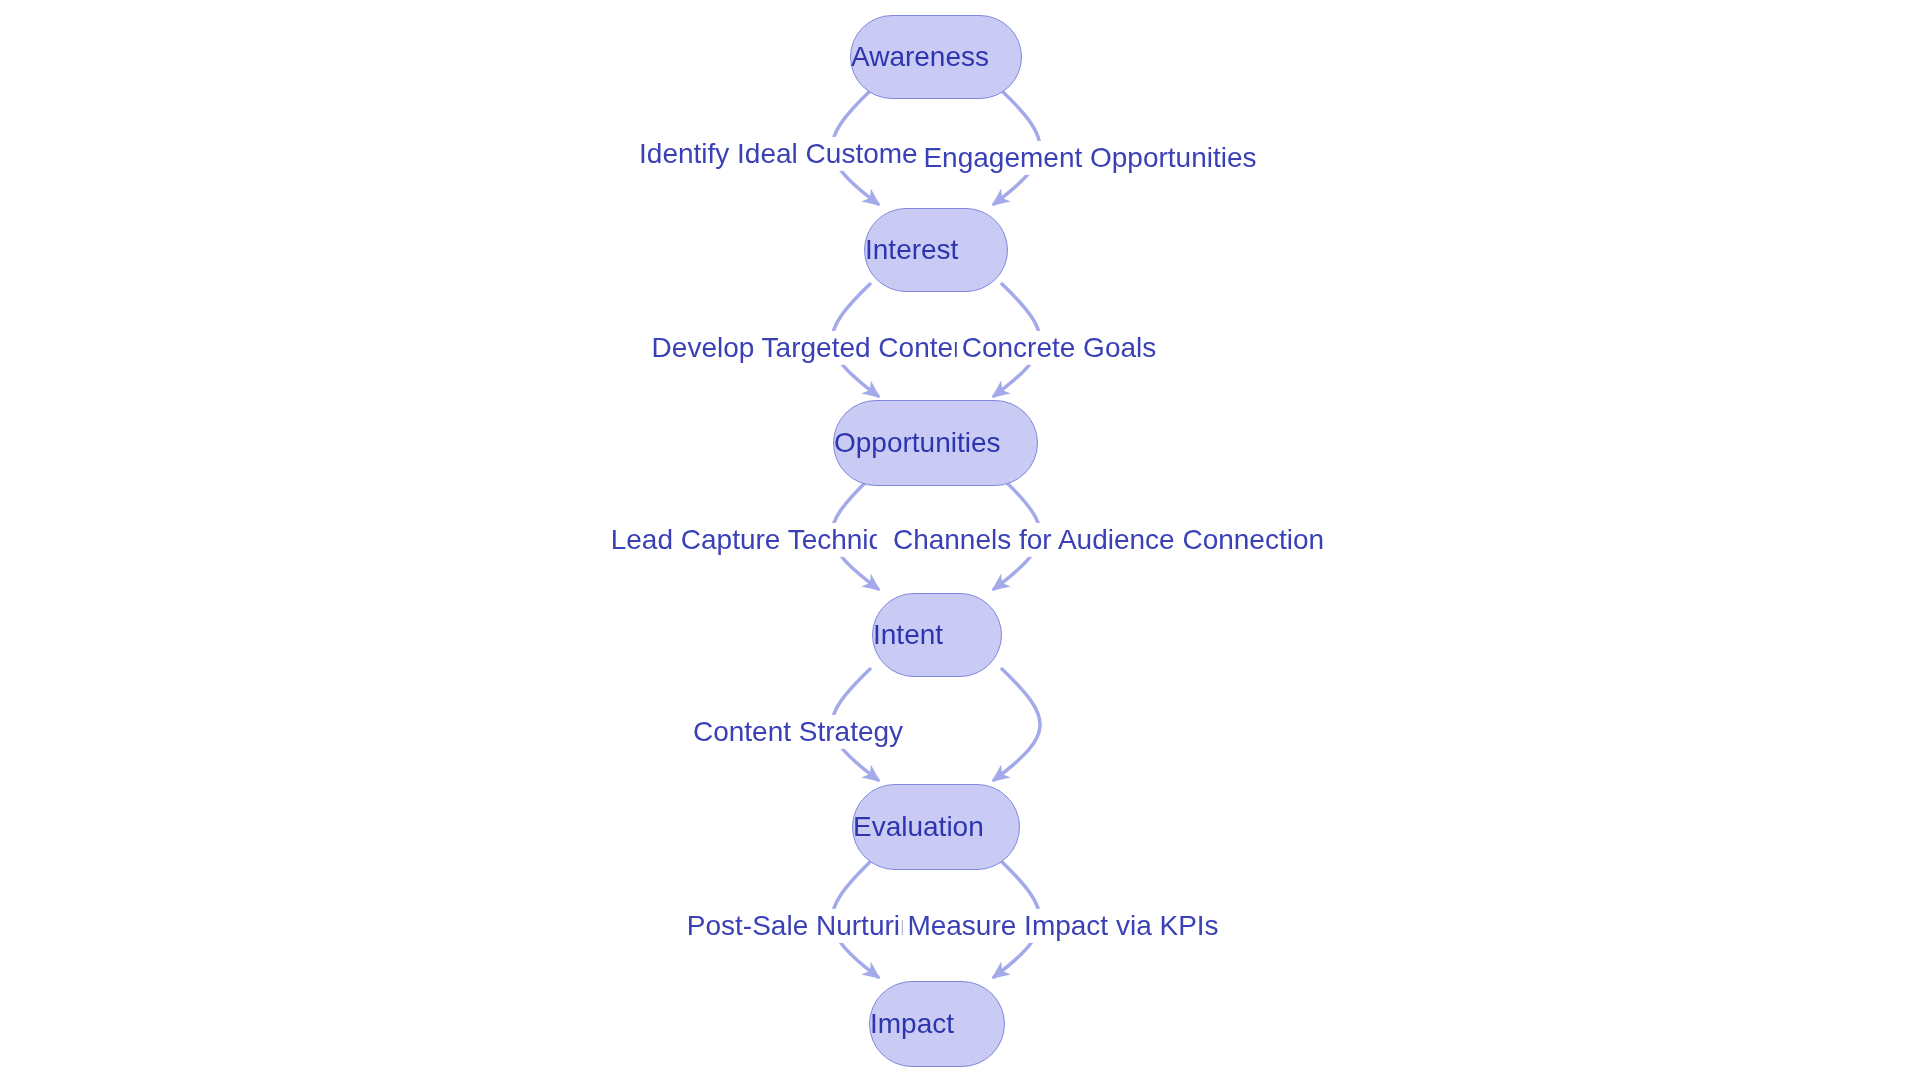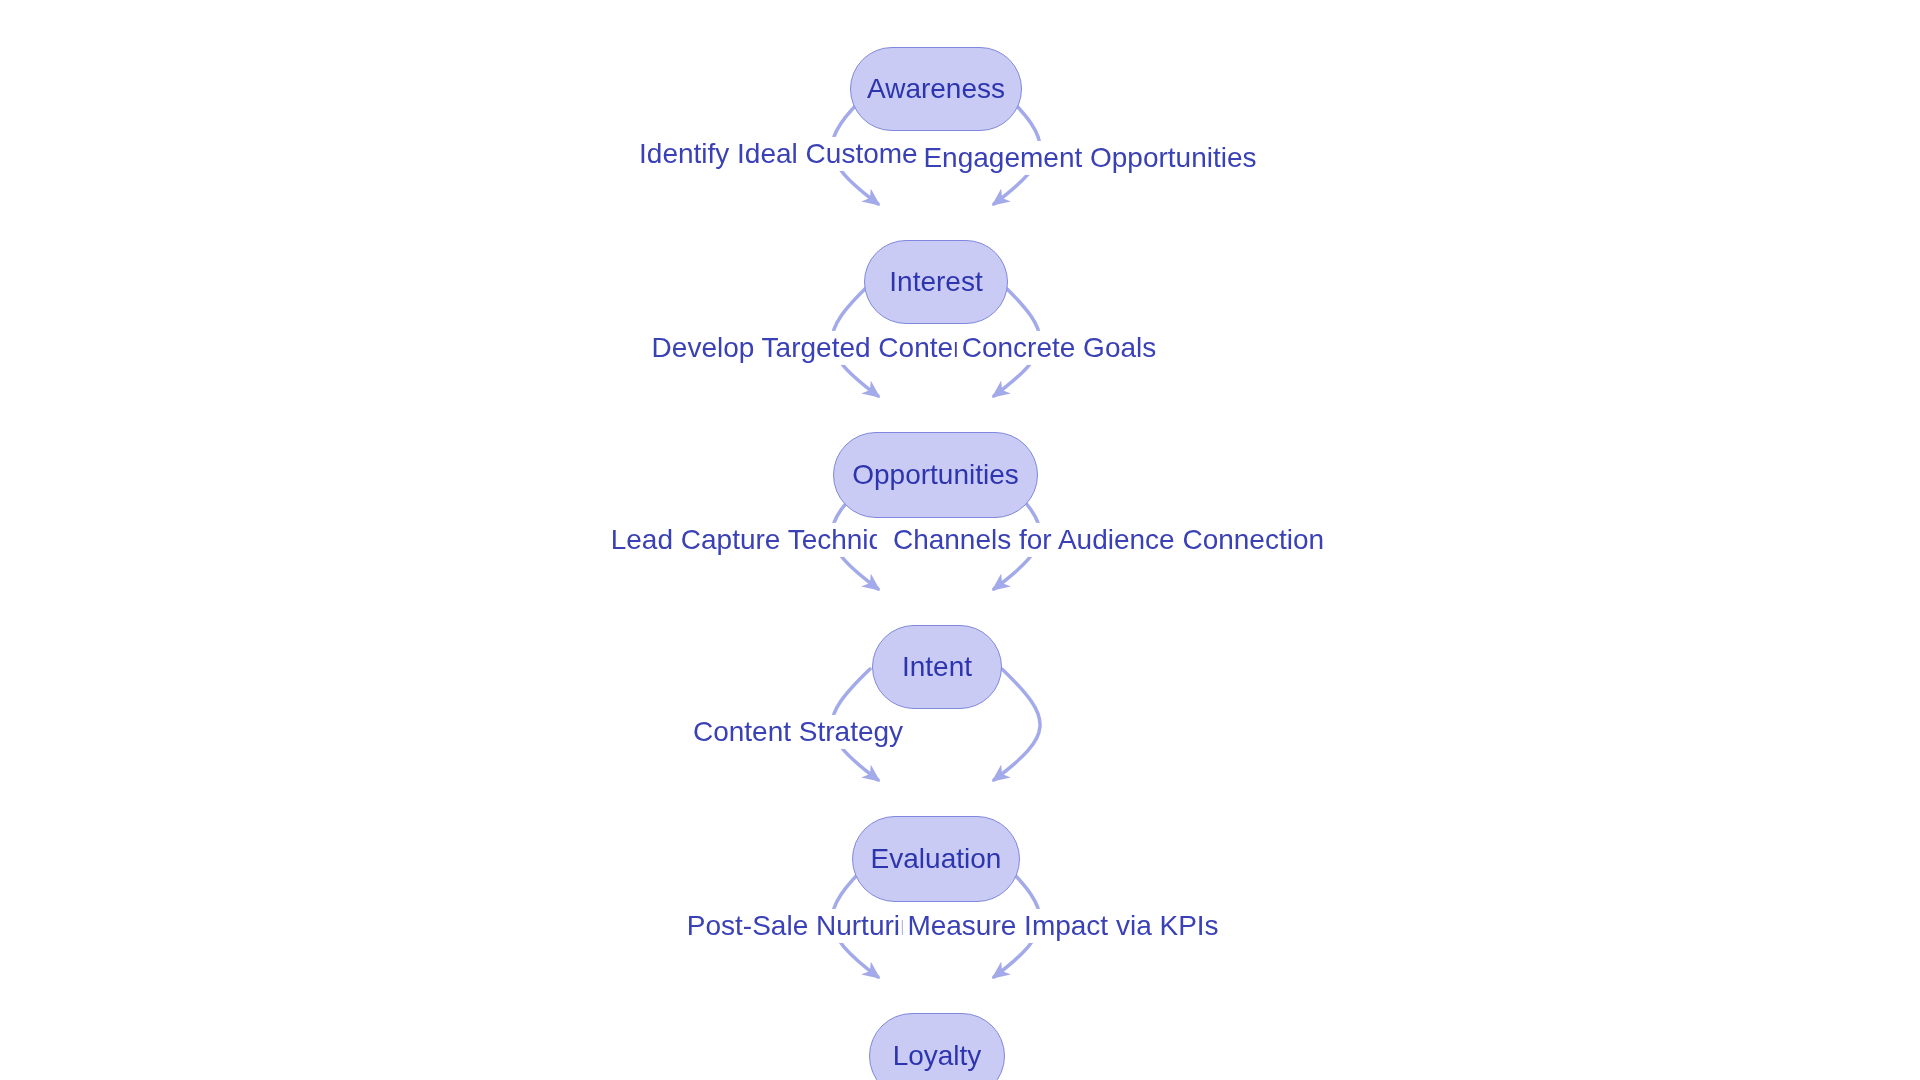--- a/index.html
+++ b/index.html
@@ -32,22 +32,21 @@
     fill: var(--edge-stroke, #a3aaea);
   }
   .node {
     position: absolute;
     box-sizing: border-box;
     background: var(--node-fill, #c9cbf4);
     border: 1.5px solid var(--node-border, #7f88dc);
     border-radius: 43px;
     display: flex;
     align-items: center;
-    justify-content: center;
-    margin-top: 32px;
+    justify-content: flex-start;
   }
   .node-label {
     color: var(--node-text, #2d35ae);
     font-size: 28px;
     white-space: nowrap;
   }
   .edge-label {
     position: absolute;
     transform: translate(-50%, -50%);
     background: var(--bg, #ffffff);
@@ -96,21 +95,21 @@
 
   <div class="node" style="left:852px; top:784px; width:168px; height:86px;">
     <span class="node-label">Evaluation</span>
   </div>
 
   <div class="node" style="left:872px; top:593px; width:130px; height:84px;">
     <span class="node-label">Intent</span>
   </div>
 
   <div class="node" style="left:869px; top:981px; width:136px; height:86px;">
-    <span class="node-label">Loyalty</span>
+    <span class="node-label">Impact</span>
   </div>
 
   <div class="edge-label" style="left: 790px; top: 154px; z-index: 2;">Identify Ideal Customers</div>
   <div class="edge-label" style="left: 1090px; top: 158px; z-index: 2;">Engagement Opportunities</div>
 
   <div class="edge-label" style="left: 814px; top: 348px; z-index: 2;">Develop Targeted Content</div>
   <div class="edge-label" style="left: 1059px; top: 348px; z-index: 2;">Concrete Goals</div>
 
   <div class="edge-label" style="left: 770px; top: 540px; z-index: 2;">Lead Capture Techniques</div>
   <div class="edge-label" style="left: 1103px; top: 540px; z-index: 2; padding-left: 16px;">Channels for Audience Connection</div>

